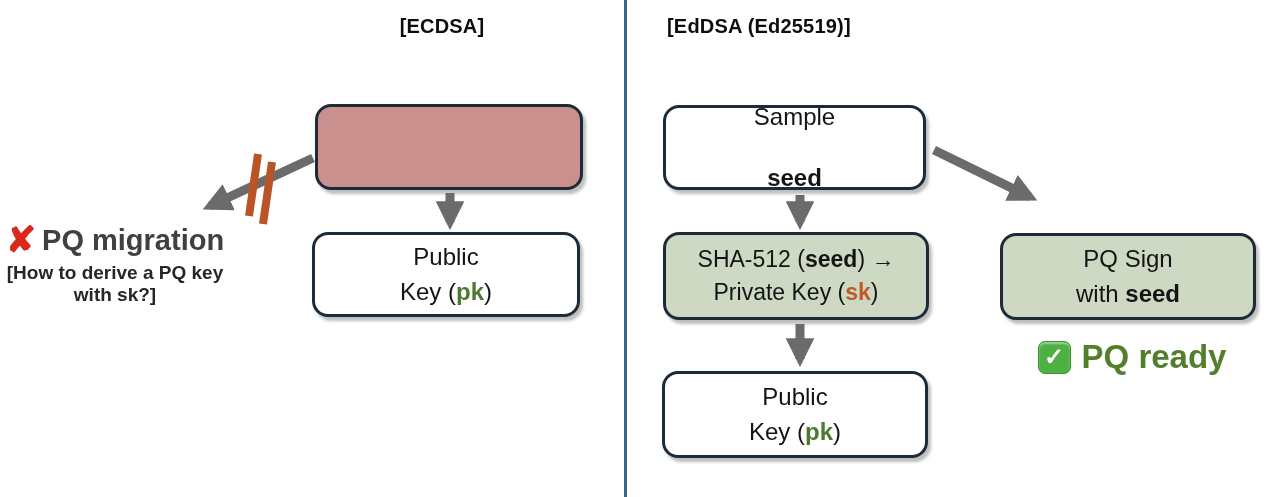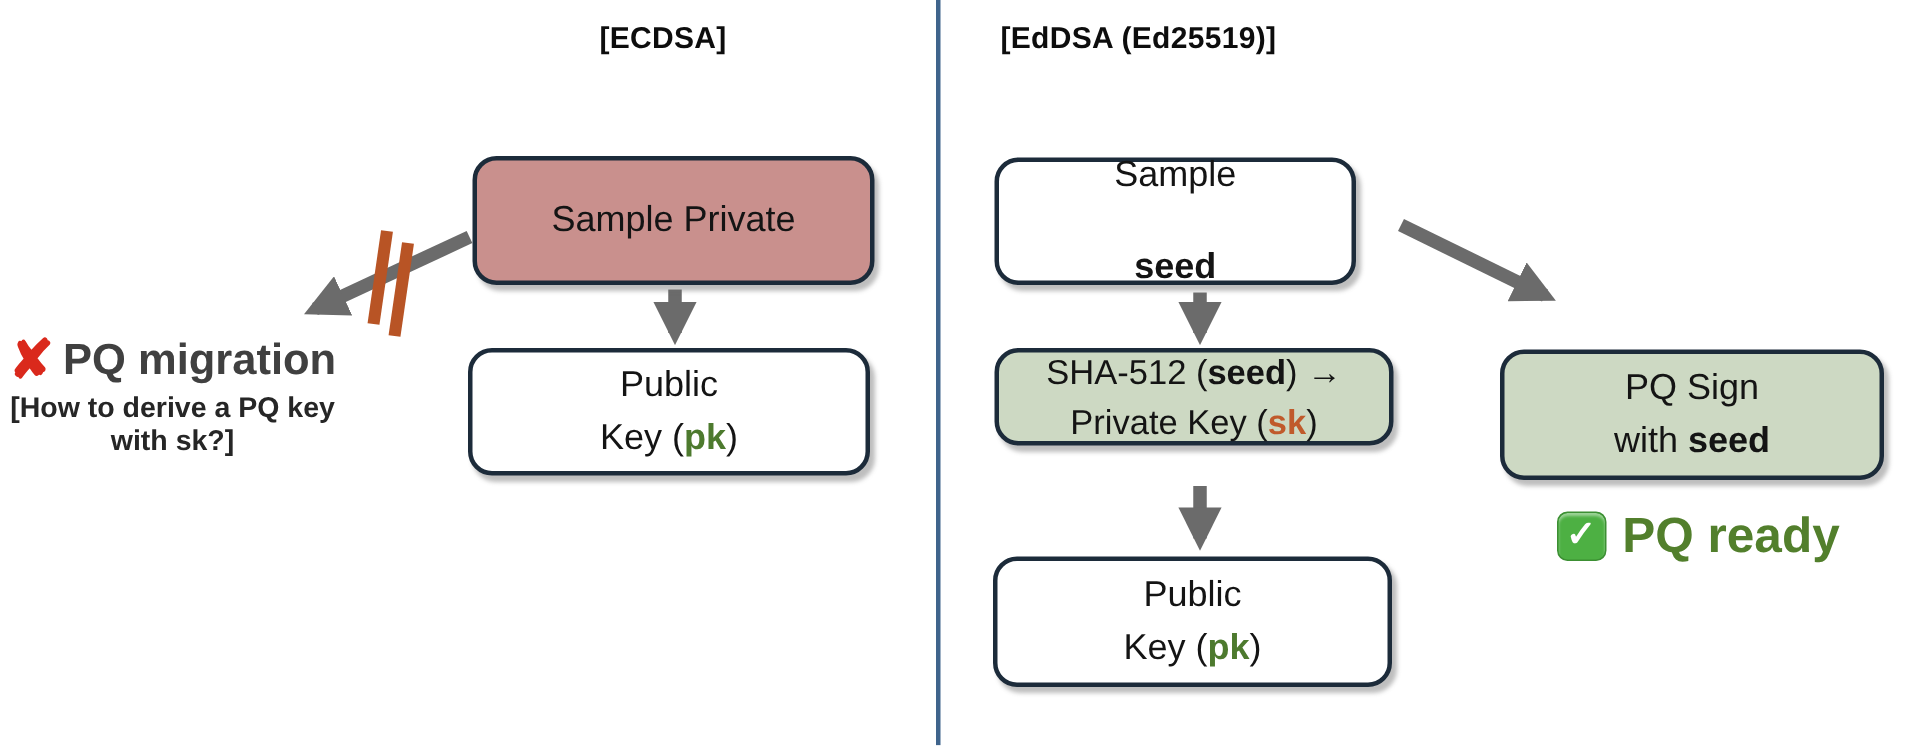--- a/index.html
+++ b/index.html
@@ -31,22 +31,22 @@
   .pq-ready{position:absolute;left:1000px;top:334px;width:264px;height:46px;
     display:flex;align-items:center;justify-content:center;gap:11px;}
   .check-icon{width:31px;height:31px;border-radius:7px;background:#4db043;
     border:1px solid #3c8f33;color:#ffffff;font-size:24px;font-weight:bold;
     display:flex;align-items:center;justify-content:center;line-height:1;
     box-shadow:inset 0 2px 2px rgba(255,255,255,0.45);}
   .pq-ready-label{color:#527f2c;font-size:33px;font-weight:bold;}
   
   .n-ecdsa-sk{left:315px;top:104px;width:268px;height:86px;}
   .n-ecdsa-pk{left:312px;top:232px;width:268px;height:85px;}
-  .n-seed{left:663px;top:105px;width:241px;height:85px;gap:27px;}
-  .n-sha{left:663px;top:232px;width:266px;height:65px;font-size:23px;}
+  .n-seed{left:663px;top:105px;width:263px;height:85px;gap:27px;}
+  .n-sha{left:663px;top:232px;width:266px;height:88px;font-size:23px;}
   .n-eddsa-pk{left:662px;top:371px;width:266px;height:87px;}
   .n-pqsign{left:1000px;top:233px;width:256px;height:87px;}
 </style>
 </head>
 <body>
 
 <div class="canvas">
 
   <svg class="overlay" viewBox="0 0 1280 497">
     <defs>
@@ -67,21 +67,20 @@
 
     <line x1="934" y1="150" x2="1030" y2="197" stroke="#6b6b6b" stroke-width="9" marker-end="url(#ah)"></line>
   </svg>
 
   <div class="divider"></div>
 
   <div class="title title-left">[ECDSA]</div>
   <div class="title title-right">[EdDSA (Ed25519)]</div>
 
   <div class="node pink n-ecdsa-sk">
-    <div><span>Sample Private</span></div>
   </div>
 
   <div class="node n-ecdsa-pk">
     <div><span>Public</span></div>
     <div><span>Key (</span><span class="pk">pk</span><span>)</span></div>
   </div>
 
   <div class="pq-migration">
     <div class="pqm-row">
       <span class="x-icon">✘</span>

